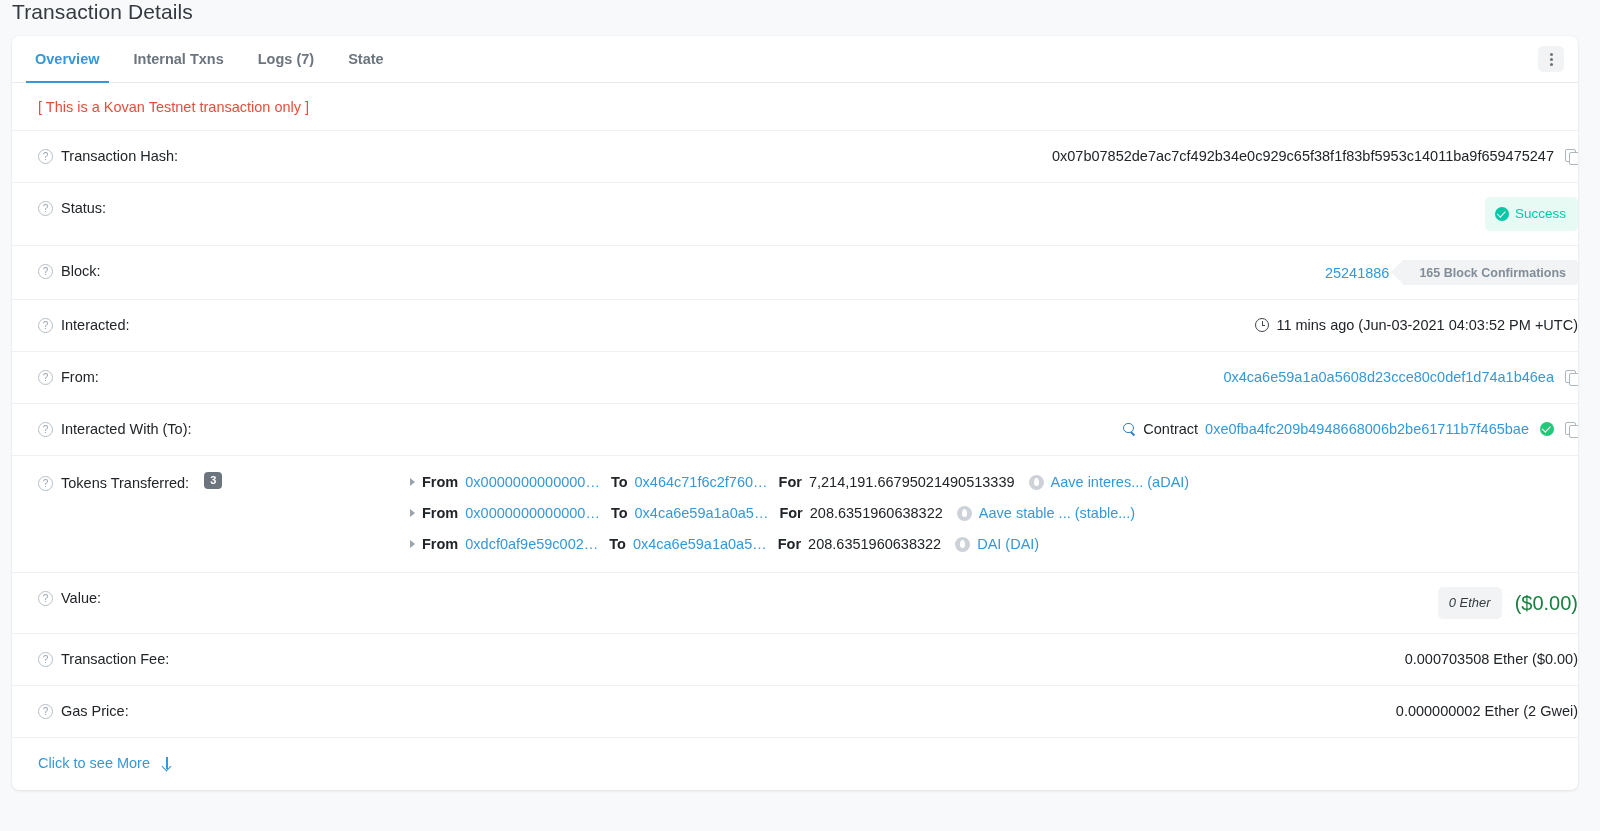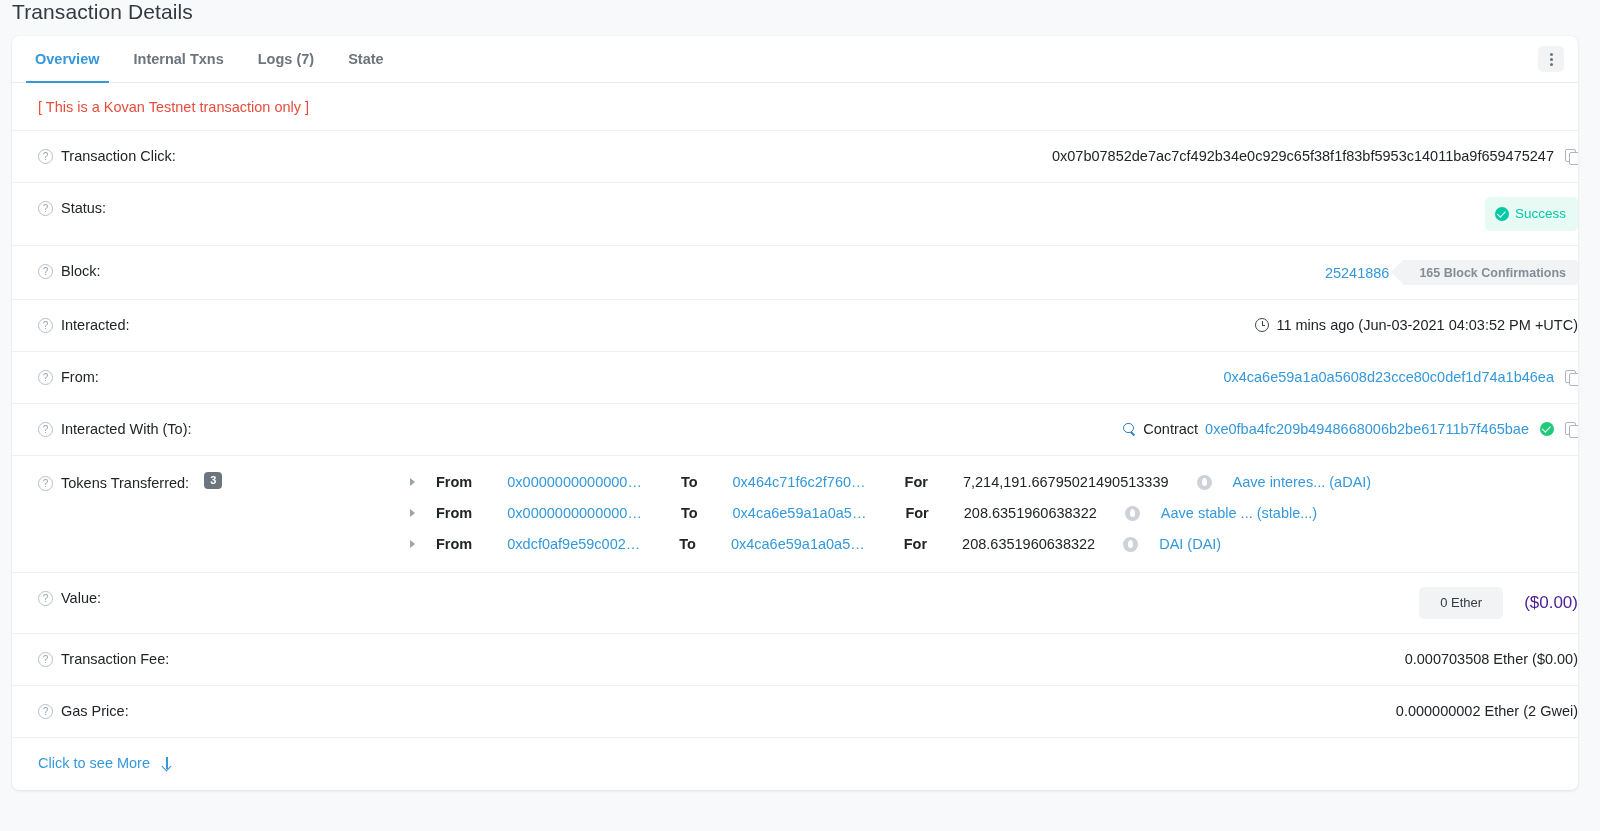--- a/index.html
+++ b/index.html
@@ -266,21 +266,20 @@
     margin-left: 7px;
     vertical-align: 1px;
   }
   .token-rows { display: flex; flex-direction: column; gap: 11px; width: 100%; }
   .token-row {
     display: flex;
     align-items: center;
     font-size: 14.5px;
     white-space: nowrap;
     line-height: 20px;
-    gap: 14px;
   }
   .caret {
     width: 0; height: 0;
     border-top: 4px solid transparent;
     border-bottom: 4px solid transparent;
     border-left: 5px solid #9aa4ad;
     margin-right: 7px;
     flex: 0 0 auto;
     cursor: pointer;
   }
@@ -302,25 +301,26 @@
     width: 5px; height: 8px;
     background: #ffffff;
     border-radius: 50% 50% 50% 50% / 60% 60% 40% 40%;
   }
 
   
   .value-pill {
     display: inline-block;
     background: #f1f3f5;
     border-radius: 5px;
-    padding: 5px 21px;
+    padding: 5px 11px;
     font-size: 13px;
     color: #343a40;
-  }
-  .value-usd { margin-left: 21px; color: #4c1d95; font-size: 17px; }
+    font-style: italic;
+  }
+  .value-usd { margin-left: 13px; color: #15803d; font-size: 20px; }
 
   
   .see-more {
     padding: 17px 0 19px 26px;
     font-size: 14.5px;
     color: #3498db;
     cursor: pointer;
     display: flex;
     align-items: center;
     gap: 11px;
@@ -371,21 +371,21 @@
     </div>
   </div>
 
   <div class="testnet">
     <span>[ This is a Kovan </span><b>Testnet</b><span> transaction only ]</span>
   </div>
 
   <div class="row">
     <div class="row-label">
       <span class="q">?</span>
-      <span>Transaction Click:</span>
+      <span>Transaction Hash:</span>
     </div>
     <div class="row-value">
       <span>0x07b07852de7ac7cf492b34e0c929c65f38f1f83bf5953c14011ba9f659475247</span>
       <span class="copy"></span>
     </div>
   </div>
 
   <div class="row">
     <div class="row-label">
       <span class="q">?</span>

